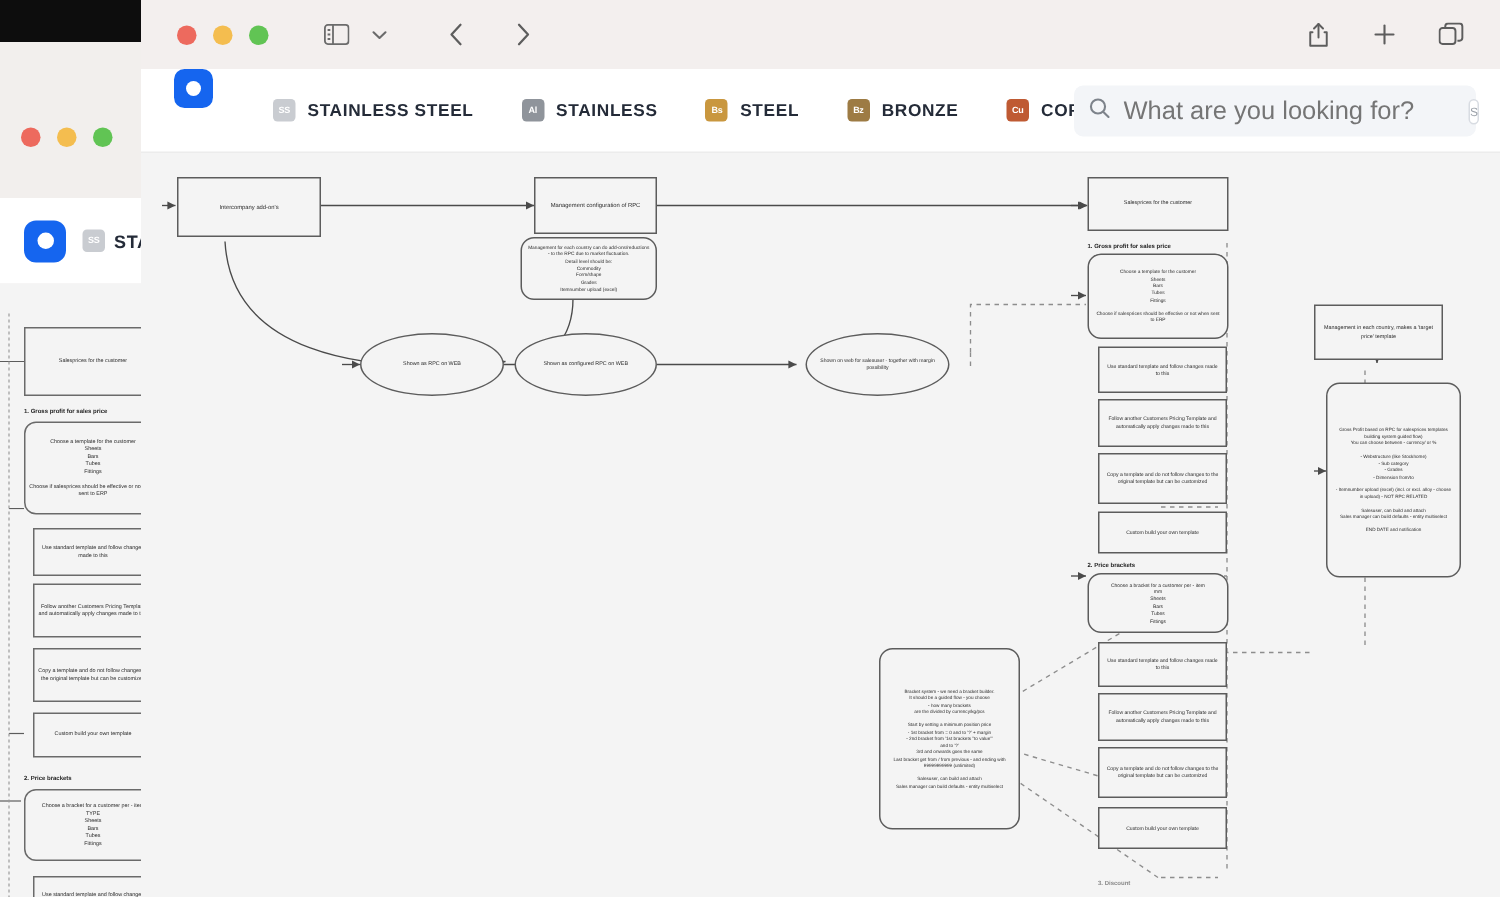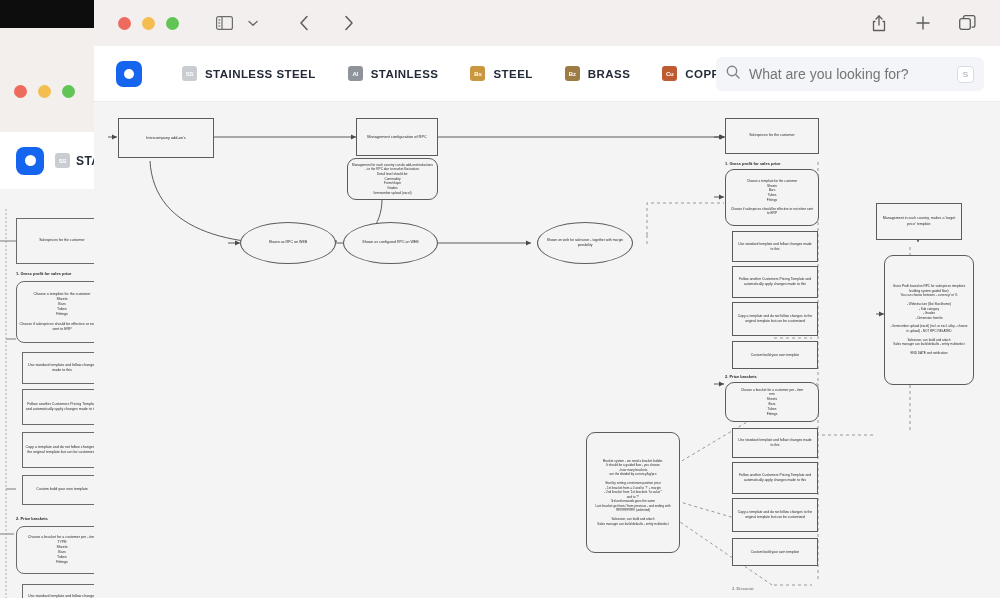--- a/index.html
+++ b/index.html
@@ -65,21 +65,21 @@
   .tb-right {
     position: absolute; right: 18px; top: 0; height: 46px;
     display: flex; align-items: center; gap: 14px;
   }
 
   
   .navbar {
     position: relative;
     height: 56px;
     background: #ffffff;
-    display: flex; align-items: center;
+    display: flex; 
     border-bottom: 1px solid #ececec;
   }
   .logo {
     width: 26px; height: 26px; border-radius: 7px;
     background: #1565ef;
     margin-left: 22px;
     display: flex; align-items: center; justify-content: center;
     flex: none;
   }
   .logo-inner { width: 10px; height: 10px; border-radius: 50%; background: #fff; }
@@ -100,21 +100,21 @@
   .search {
     position: absolute; right: 16px; top: 11px;
     width: 268px; height: 34px;
     background: #f3f5f8; border-radius: 6px;
     display: flex; align-items: center; padding: 0 10px;
     gap: 9px;
   }
   .search-input {
     border: none; background: transparent; outline: none;
     font-family: "Liberation Sans", sans-serif;
-    font-size: 14px; color: #8a9099;
+    font-size: 17px; color: #8a9099;
     flex: 1;
   }
   .search-kbd {
     width: 17px; height: 17px; border: 1px solid #d8dce2;
     border-radius: 4px; background: #fff;
     display: flex; align-items: center; justify-content: center;
     font-size: 8px; color: #9aa0a8;
   }
 
   
@@ -307,21 +307,21 @@
       <div class="mat">
         <span class="mat-chip" style="background:#8f949b;">Al</span>
         <span class="mat-label">STAINLESS</span>
       </div>
       <div class="mat">
         <span class="mat-chip" style="background:#c9973f;">Bs</span>
         <span class="mat-label">STEEL</span>
       </div>
       <div class="mat">
         <span class="mat-chip" style="background:#9d7b44;">Bz</span>
-        <span class="mat-label">BRASS</span>
+        <span class="mat-label">BRONZE</span>
       </div>
       <div class="mat">
         <span class="mat-chip" style="background:#bf5a33;">Cu</span>
         <span class="mat-label">COPPER</span>
       </div>
     </div>
 
     <div class="search">
       <span>
         <svg width="14" height="14" viewBox="0 0 14 14" fill="none" stroke="#7d838b" stroke-width="1.4" stroke-linecap="round">

